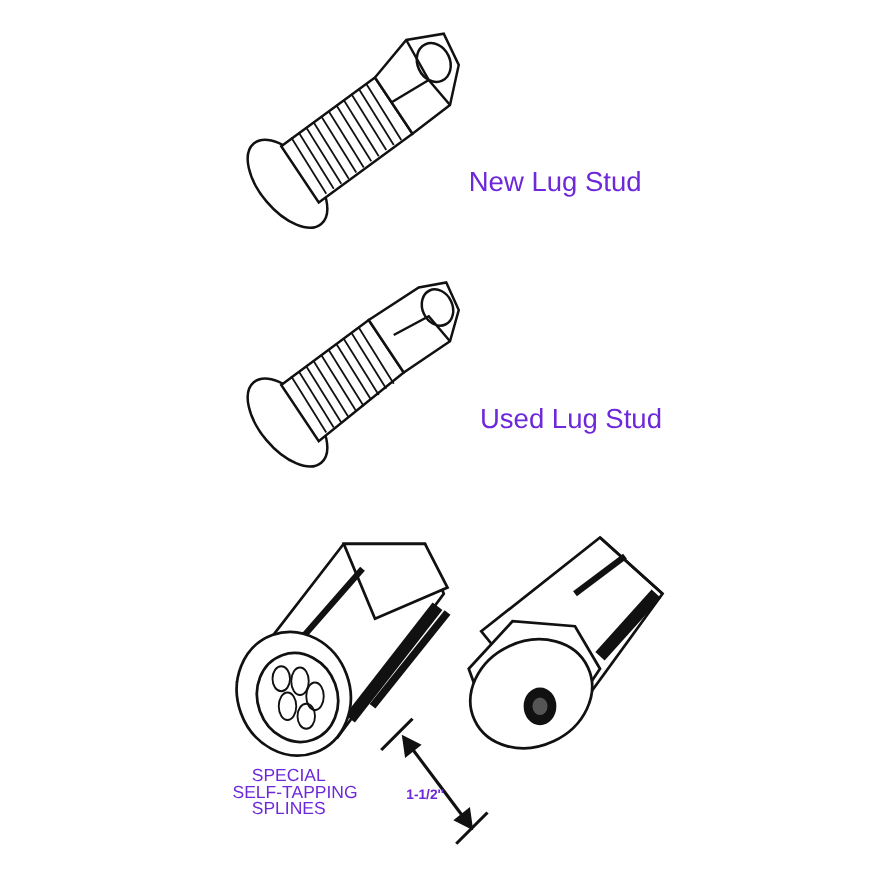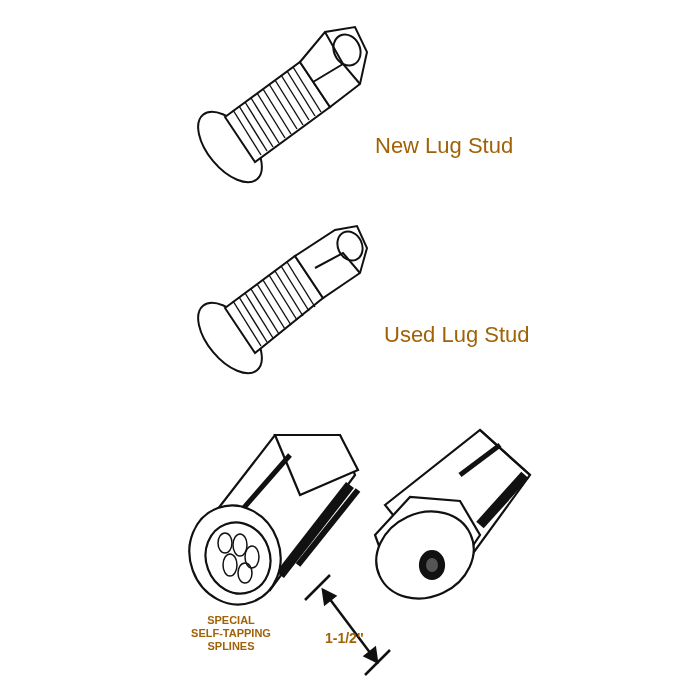--- a/index.html
+++ b/index.html
@@ -1,20 +1,20 @@
 <!DOCTYPE html>
 <html><head>
   <meta charset="utf-8">
   <style>
     html, body { margin:0; padding:0; background:#ffffff; }
     body { width:700px; height:700px; position:relative; overflow:hidden; font-family:"Liberation Sans", sans-serif; color:#111; }
     .fig { position:absolute; }
-    .label { position:absolute; font-family:"Liberation Sans", sans-serif; color:#a16207; white-space:nowrap; }
+    .label { position:absolute; font-family:"Liberation Sans", sans-serif; color:#6d28d9; white-space:nowrap; }
     .label-lg { font-size:22px; }
-    .label-sm { font-size:11px; font-weight:bold; text-align:center; line-height:13px; }
+    .label-sm { font-size:14px; font-weight:normal; text-align:center; line-height:13px; }
     svg { display:block; }
   </style>
 </head>
 <body>
 
 <div class="fig" style="left:195px;top:22px;">
   <svg width="180" height="170" viewBox="0 0 180 170" fill="none" stroke="#111" stroke-width="2">
 
     <ellipse cx="35" cy="125" rx="22" ry="42" transform="rotate(-40 35 125)" fill="#fff"></ellipse>
 
@@ -97,19 +97,19 @@
 
 <div class="fig" style="left:295px;top:570px;">
   <svg width="110" height="110" viewBox="0 0 110 110" fill="none" stroke="#111" stroke-width="2.5">
     <path d="M10 30 L35 5"></path>
     <path d="M70 105 L95 80"></path>
     <path d="M28 20 L82 92"></path>
     <path d="M28 20 L30 34 L40 26 Z" fill="#111"></path>
     <path d="M82 92 L70 86 L80 78 Z" fill="#111"></path>
   </svg>
 </div>
-<div class="label" style="left:325px;top:630px;font-size:14px;font-weight:bold;">1-1/2''</div>
+<div class="label" style="left:325px;top:630px;font-size:11px;font-weight:bold;">1-1/2''</div>
 
 <div class="label label-sm" style="left:186px;top:614px;width:90px;">
   <div>SPECIAL</div>
   <div>SELF-TAPPING</div>
   <div>SPLINES</div>
 </div>
 
 </body></html>

